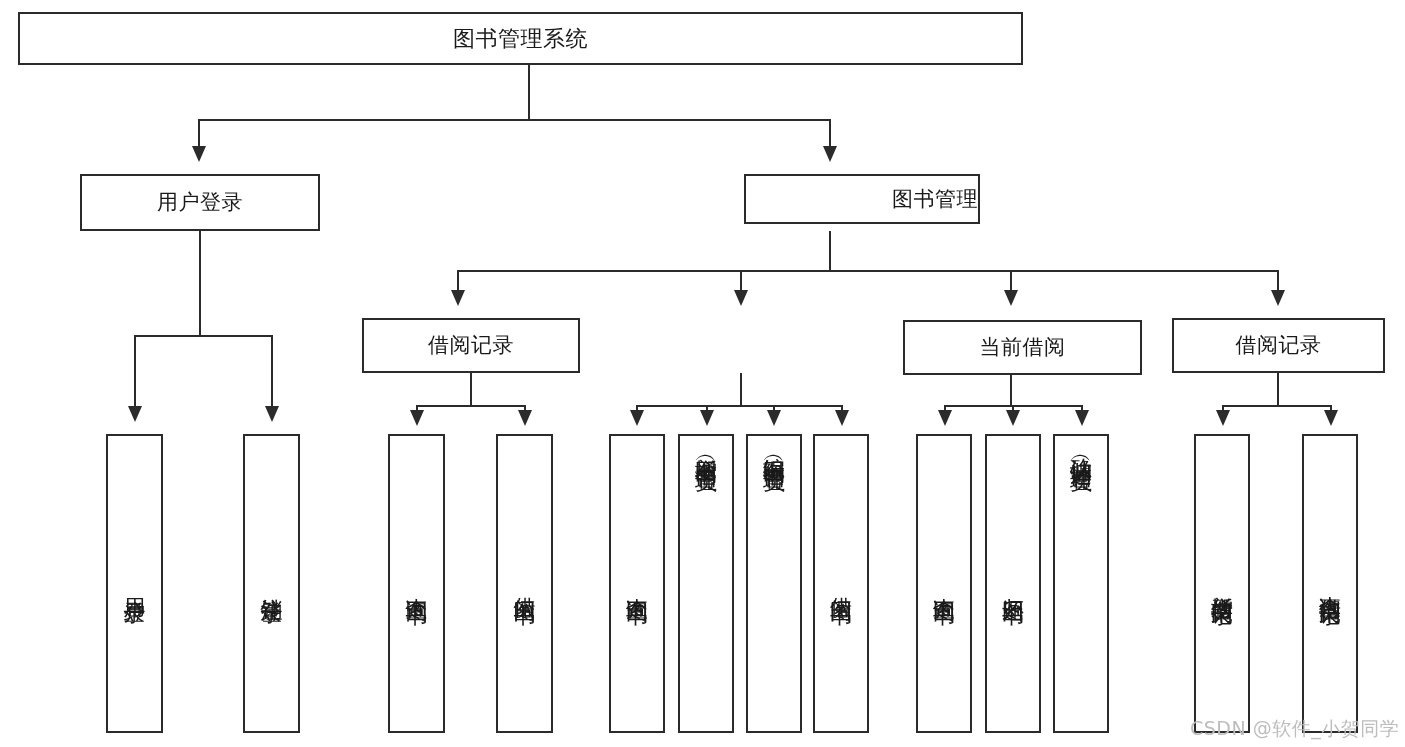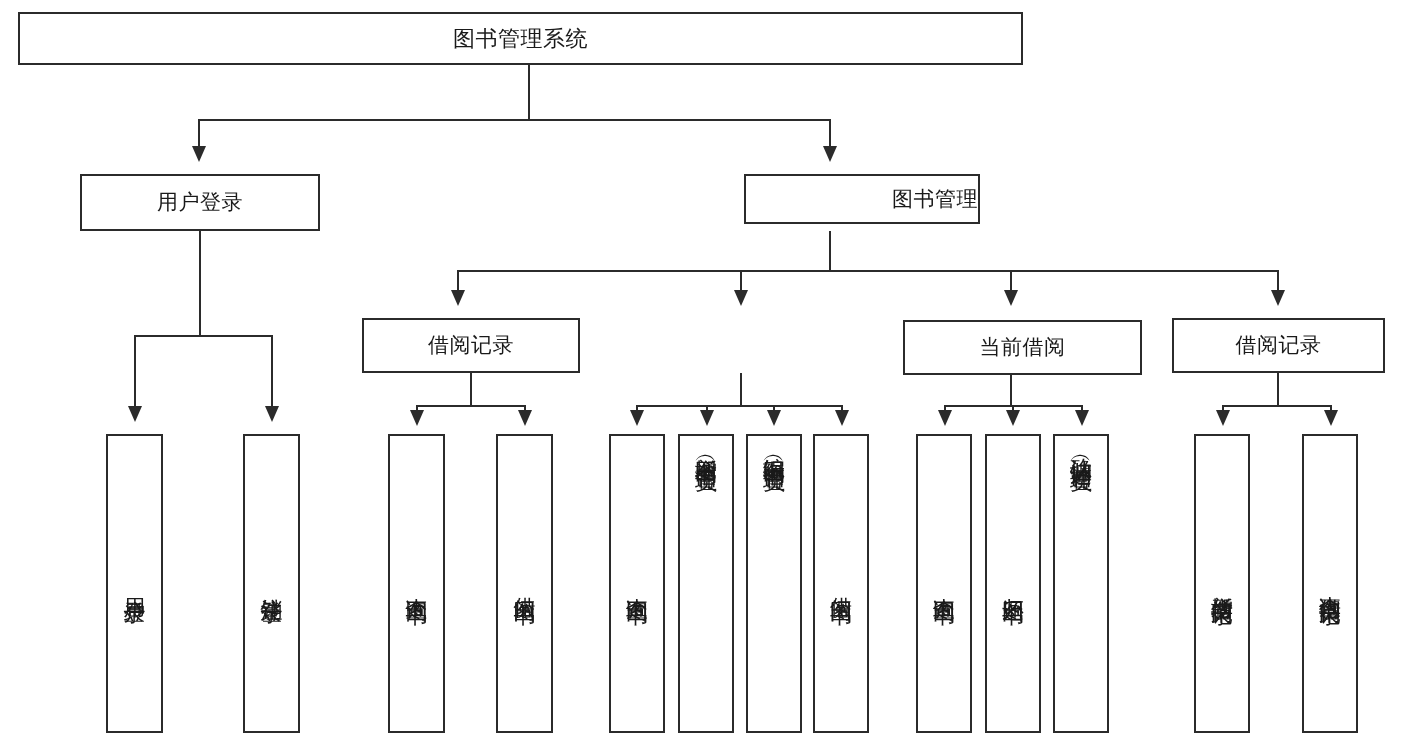--- a/index.html
+++ b/index.html
@@ -203,14 +203,15 @@
   <div class="arrow" style="left:1216px; top:410px;"></div>
   <div class="arrow" style="left:1324px; top:410px;"></div>
 
   <div class="node v mid" style="left:1194px; top:434px; width:56px; height:299px;">
     <span class="label">新增借阅记录</span>
   </div>
   <div class="node v mid" style="left:1302px; top:434px; width:56px; height:299px;">
     <span class="label">查询借阅记录</span>
   </div>
 
+  <div id="watermark" style="left:1190px; top:716px;">CSDN @软件_小贺同学</div>
 
 </div>
 
 </body></html>

